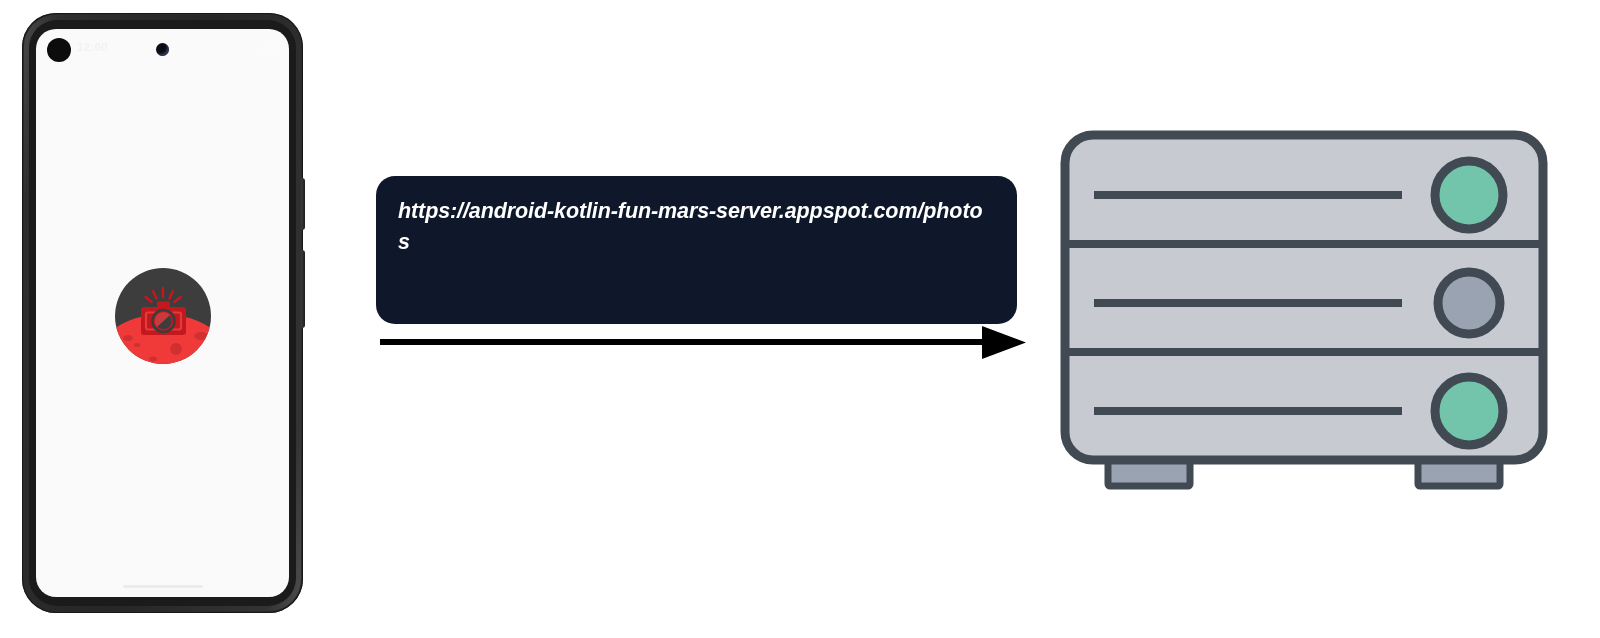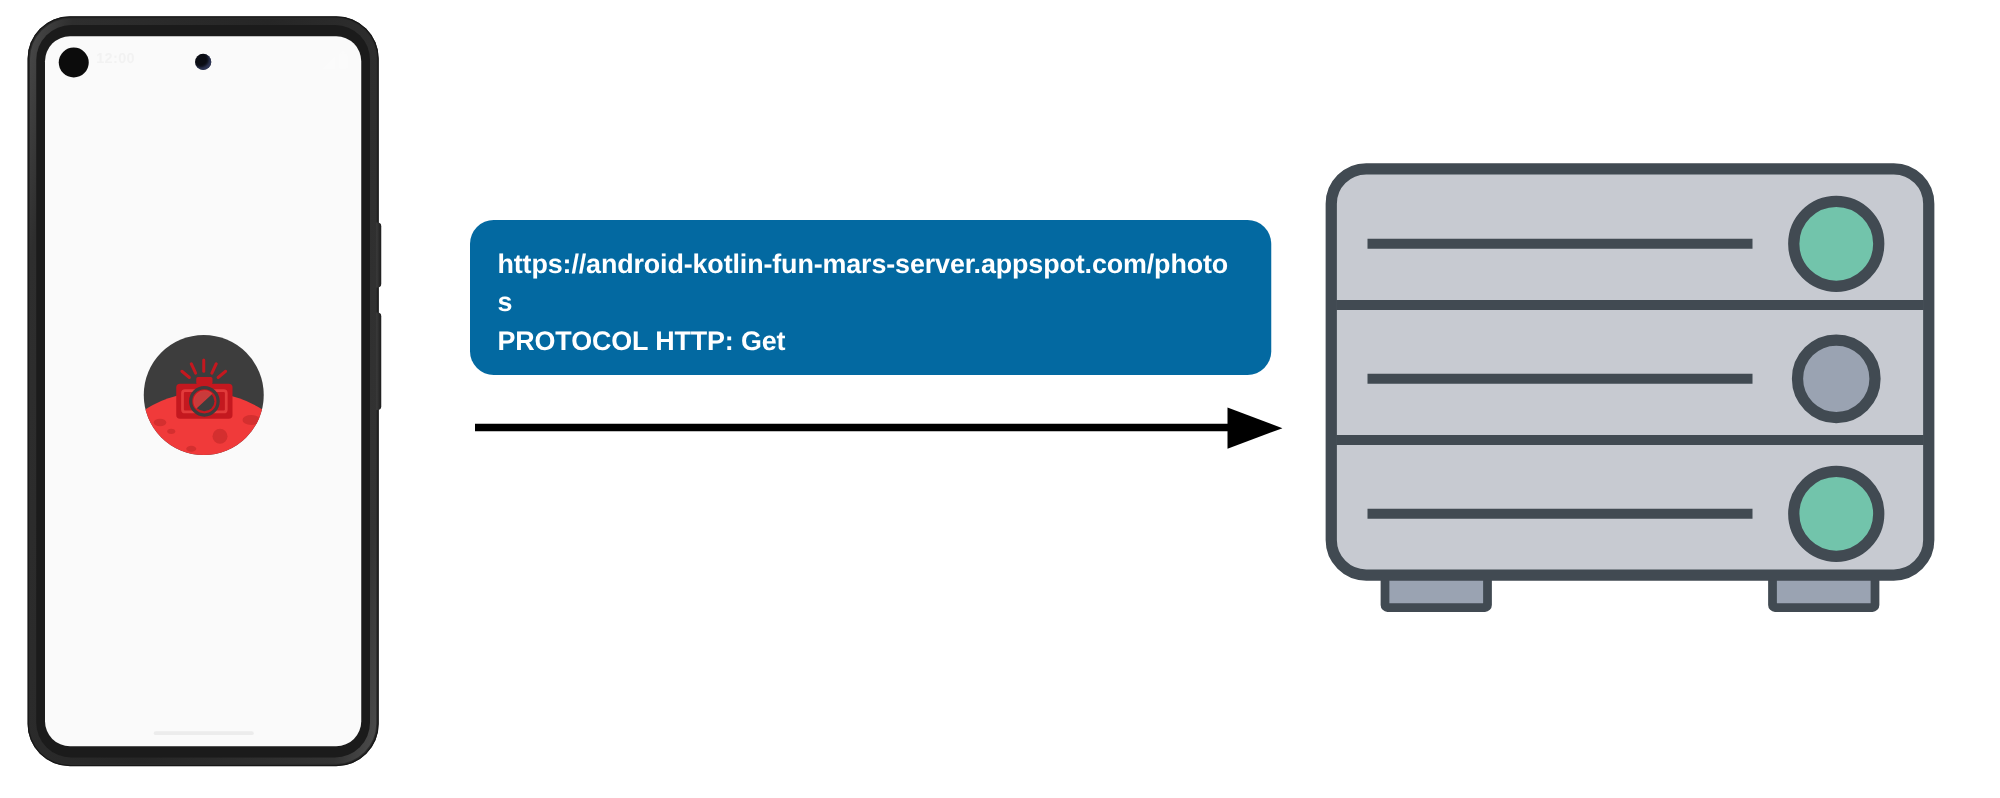--- a/index.html
+++ b/index.html
@@ -158,24 +158,25 @@
     border-radius: 2px;
     background: #ececec;
   }
 
   
   #request-box {
     position: absolute;
     left: 376px;
     top: 176px;
     width: 641px;
-    height: 124px;
-    background: #0369a1;
+    height: 148px;
+    background: #0f172a;
     border-radius: 19px;
     padding: 20px 26px 0 22px;
+    font-style: italic;
   }
   .request-line {
     color: #ffffff;
     font-size: 21.5px;
     font-weight: bold;
     line-height: 31px;
     letter-spacing: -0.1px;
     white-space: pre-wrap;
     word-break: break-all;
   }
@@ -262,21 +263,20 @@
           </svg>
         </div>
 
         <div class="gesture-bar"></div>
       </div>
     </div>
   </div>
 
   <div id="request-box">
     <div class="request-line" id="request-url-line">https://android-kotlin-fun-mars-server.appspot.com/photos</div>
-    <div class="request-line">PROTOCOL HTTP: Get</div>
   </div>
 
   <div id="request-arrow">
     <svg viewBox="0 0 648 40" width="648" height="40" aria-hidden="true">
       <line x1="2" y1="20" x2="608" y2="20" stroke="#000000" stroke-width="6"></line>
       <polygon points="604,4 648,20.5 604,37" fill="#000000"></polygon>
     </svg>
   </div>
 
   <div id="server-illustration">

